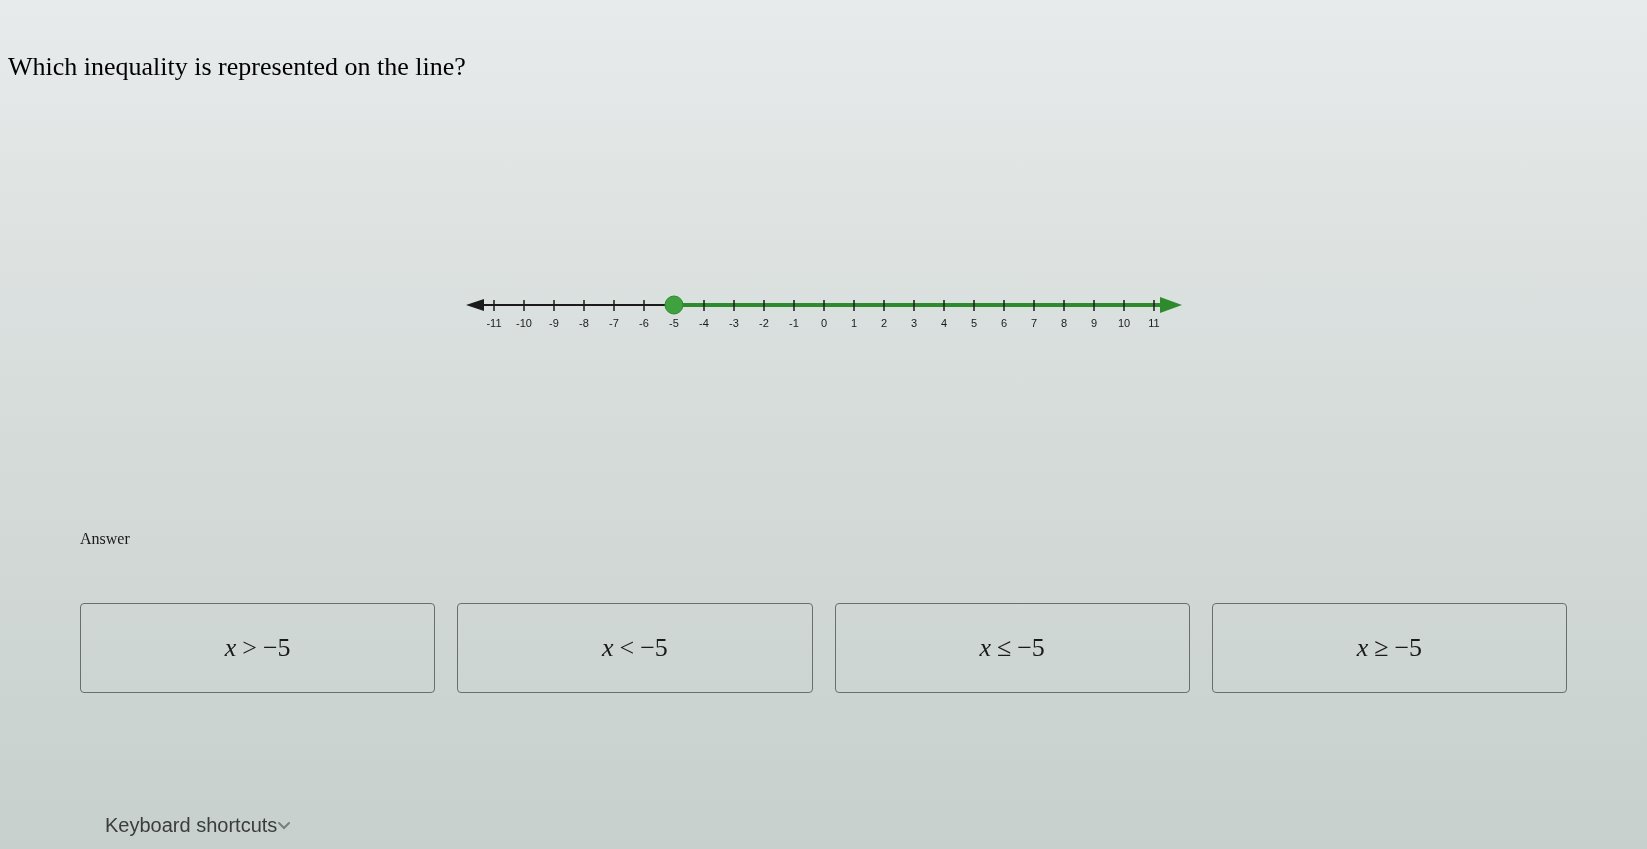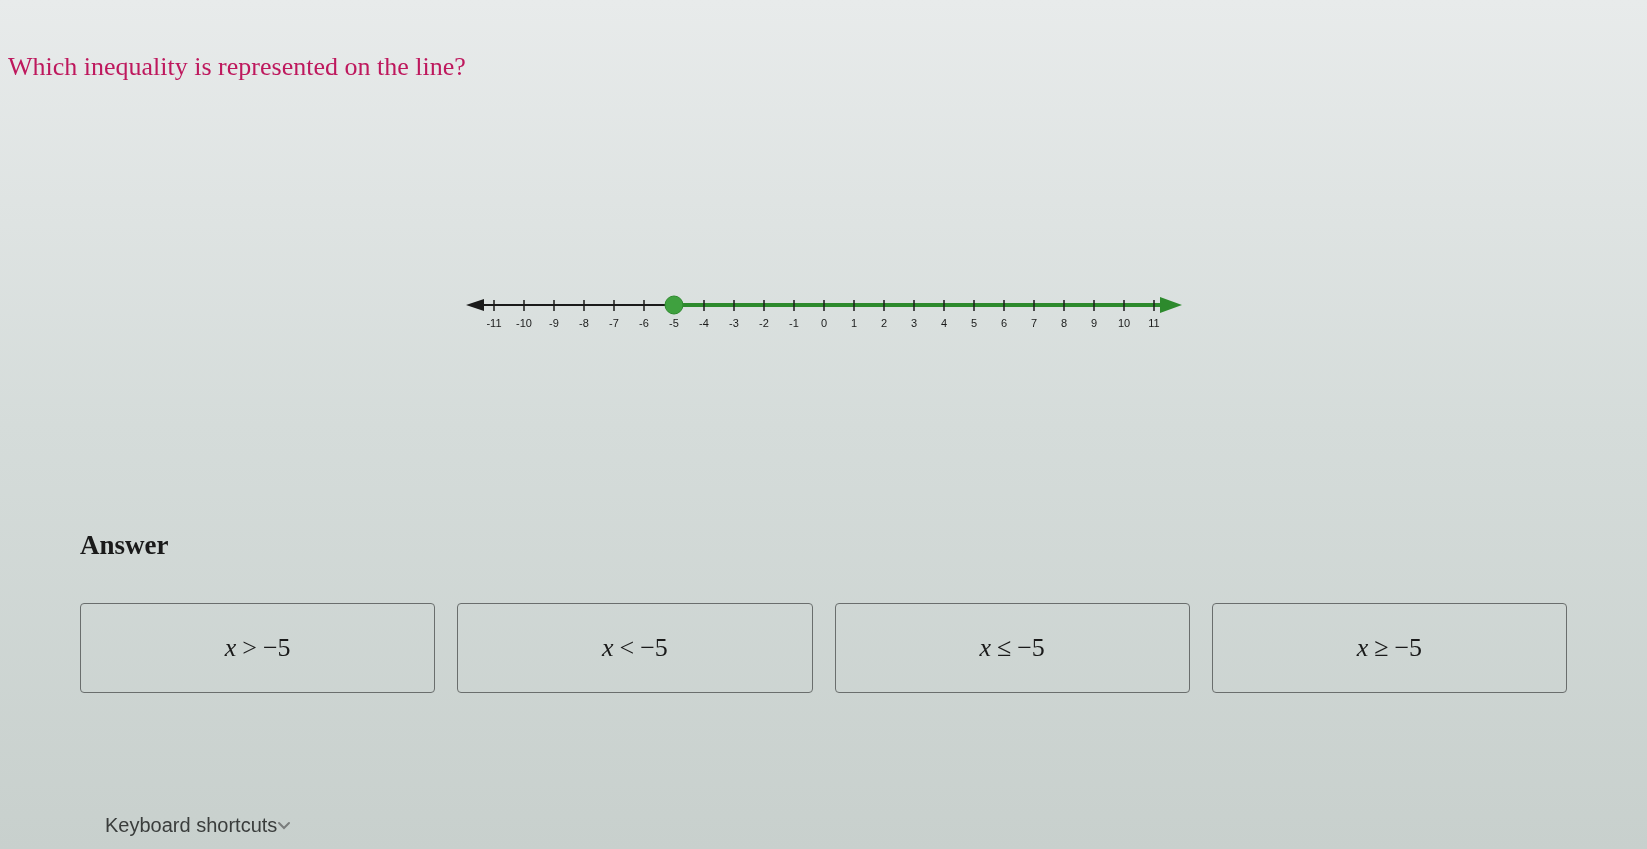--- a/index.html
+++ b/index.html
@@ -14,40 +14,40 @@
       height: 849px;
       position: relative;
       color: #2a2a2a;
     }
     .question {
       position: absolute;
       top: 52px;
       left: 8px;
       font-size: 26px;
       font-weight: 400;
-      color: #be185d;
+      color: #000000;
     }
     .numberline-container {
       position: absolute;
       top: 275px;
       left: 50%;
       transform: translateX(-50%);
       width: 720px;
       height: 80px;
     }
     .numberline-svg {
       width: 100%;
       height: 100%;
     }
     .answer-heading {
       position: absolute;
       top: 530px;
       left: 80px;
-      font-size: 27px;
-      font-weight: bold;
+      font-size: 16px;
+      font-weight: normal;
       color: #1a1a1a;
     }
     .answer-options {
       position: absolute;
       top: 603px;
       left: 80px;
       right: 80px;
       display: flex;
       gap: 22px;
     }

